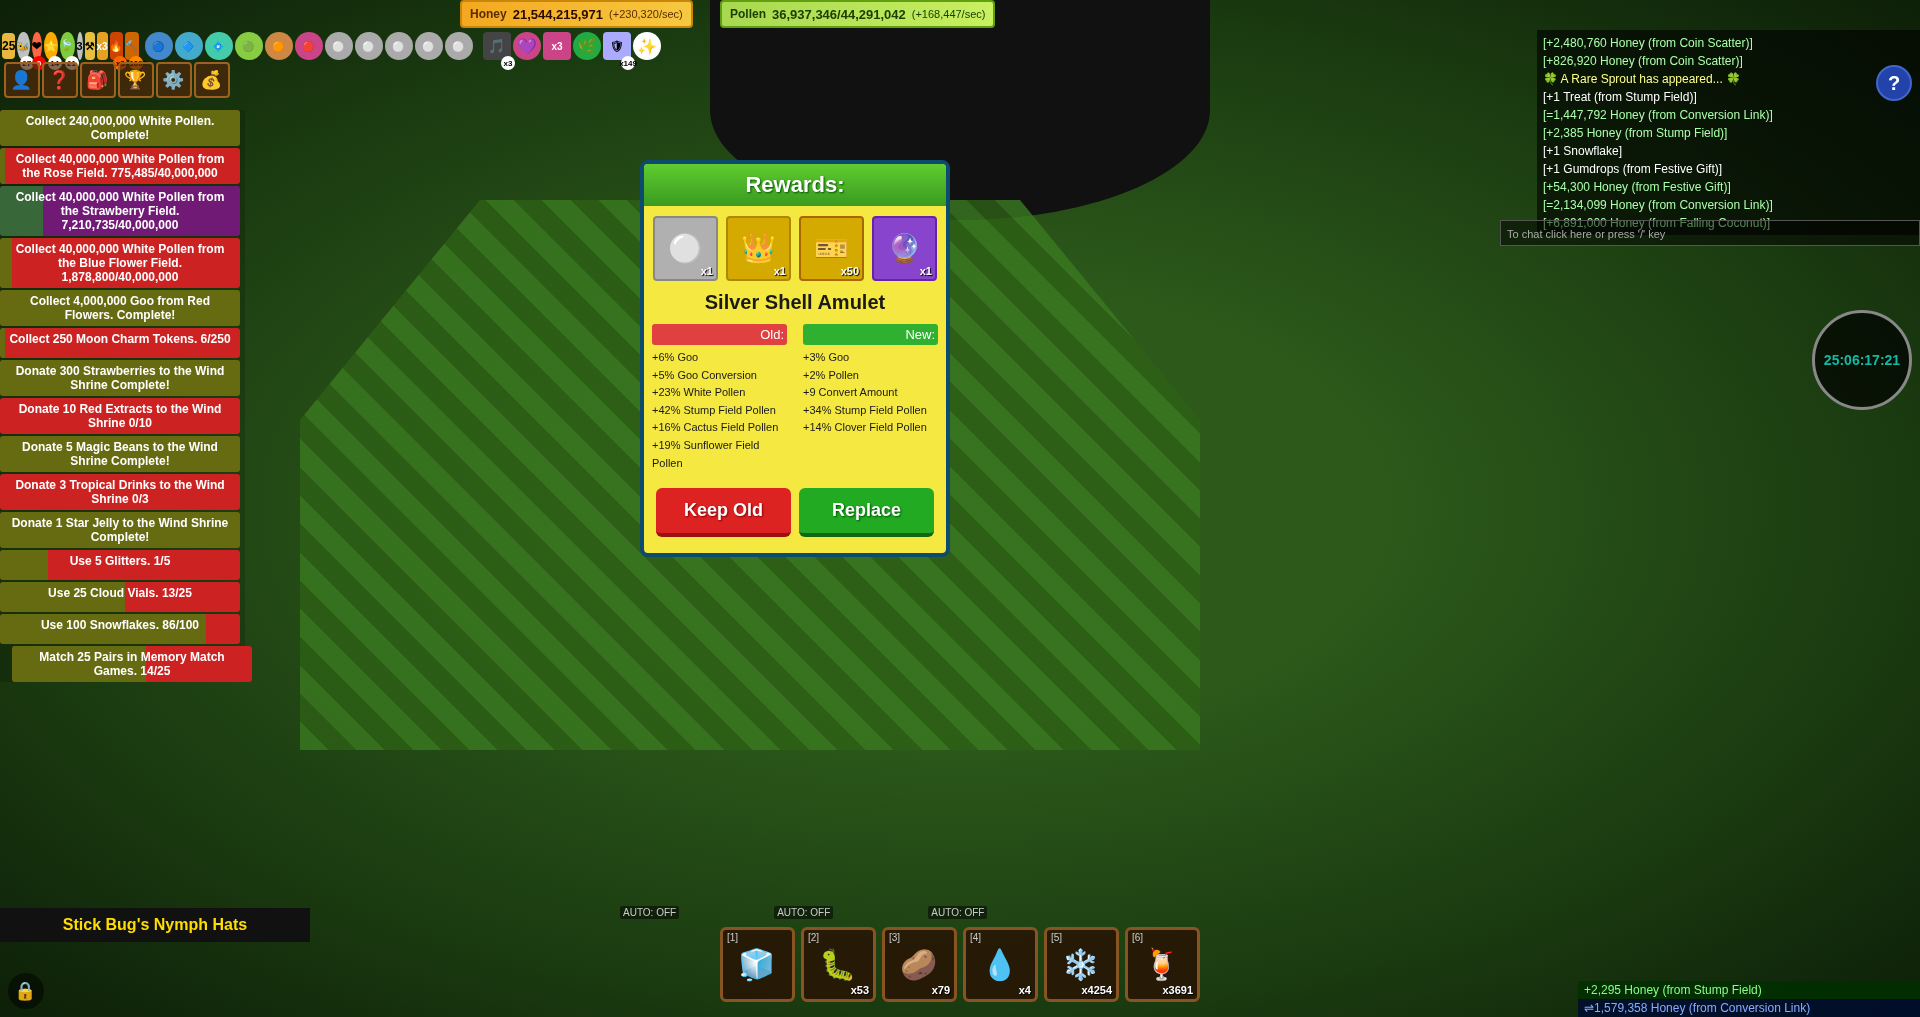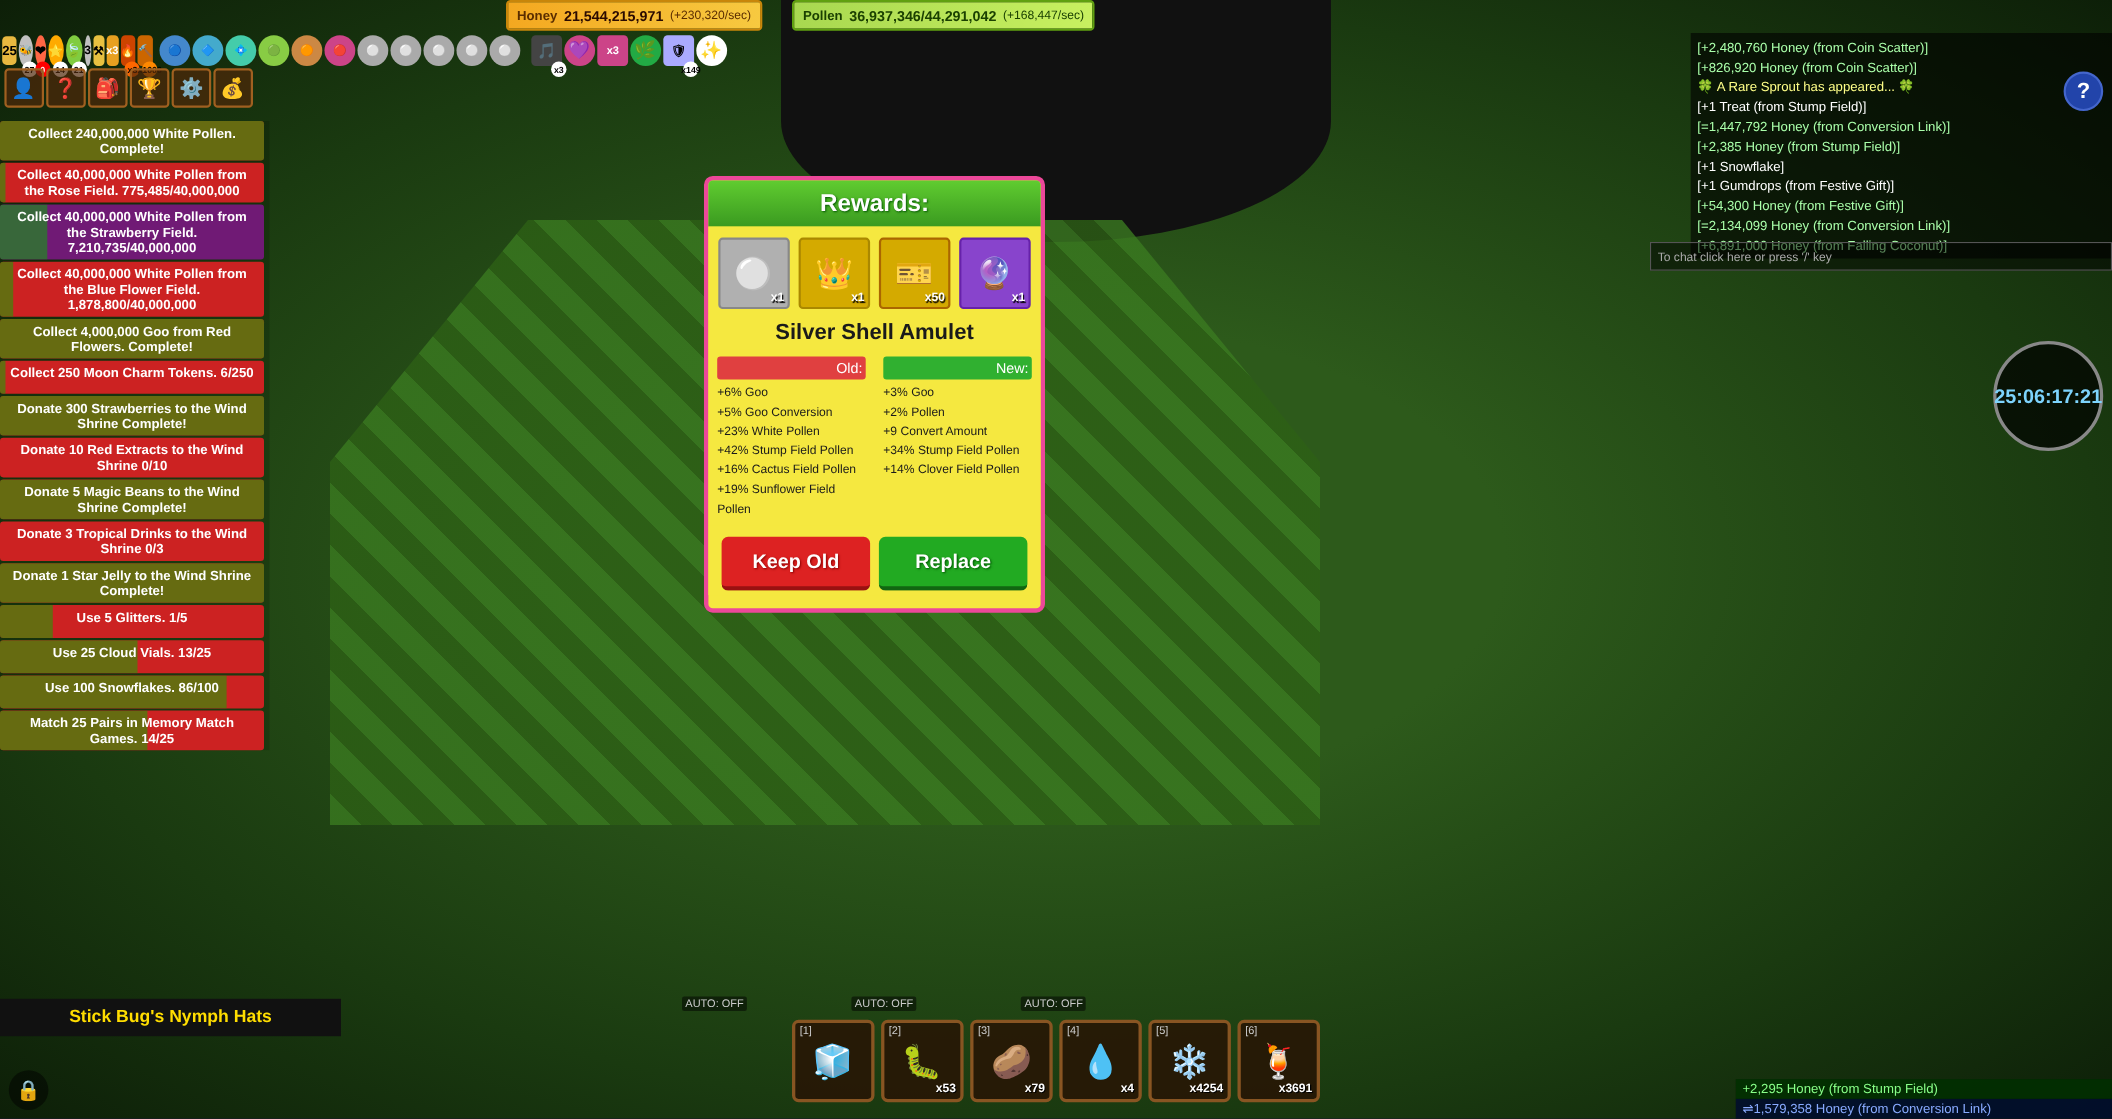--- a/index.html
+++ b/index.html
@@ -227,21 +227,21 @@
       margin-top: 28px;
     }
 
     
     #reward-dialog {
       position: absolute;
       top: 160px;
       left: 640px;
       width: 310px;
       background: #f5e840;
-      border: 4px solid #ec4899;
+      border: 4px solid #0c4a6e;
       border-radius: 8px;
       z-index: 200;
       padding-bottom: 12px;
     }
 
     .dialog-header {
       background: linear-gradient(180deg, #60cc30, #3a9a20);
       padding: 8px 12px;
       border-radius: 4px 4px 0 0;
       text-align: center;
@@ -404,22 +404,22 @@
       background: rgba(0,0,0,0.7);
       border-radius: 50%;
       border: 3px solid #888;
       z-index: 50;
       display: flex;
       align-items: center;
       justify-content: center;
       flex-direction: column;
     }
     .timer-value {
-      color: #7dd3fc;
-      font-size: 18px;
+      color: #14b8a6;
+      font-size: 14px;
       font-weight: bold;
       text-align: right;
     }
 
     
     #help-btn {
       position: absolute;
       top: 65px;
       right: 8px;
       width: 36px;
@@ -609,21 +609,21 @@
     <div class="quest-item" style="background: rgb(204, 34, 34);"><div class="progress-bar" style="width: 100%;"></div><span>Collect 4,000,000 Goo from Red Flowers. Complete!</span></div>
     <div class="quest-item" style="background: rgb(204, 34, 34);"><div class="progress-bar" style="width: 2%;"></div><span>Collect 250 Moon Charm Tokens. 6/250</span></div>
     <div class="quest-item" style="background: rgb(204, 34, 34);"><div class="progress-bar" style="width: 100%;"></div><span>Donate 300 Strawberries to the Wind Shrine Complete!</span></div>
     <div class="quest-item" style="background: rgb(204, 34, 34);"><div class="progress-bar" style="width: 0%;"></div><span>Donate 10 Red Extracts to the Wind Shrine 0/10</span></div>
     <div class="quest-item" style="background: rgb(204, 34, 34);"><div class="progress-bar" style="width: 100%;"></div><span>Donate 5 Magic Beans to the Wind Shrine Complete!</span></div>
     <div class="quest-item" style="background: rgb(204, 34, 34);"><div class="progress-bar" style="width: 0%;"></div><span>Donate 3 Tropical Drinks to the Wind Shrine 0/3</span></div>
     <div class="quest-item" style="background: rgb(204, 34, 34);"><div class="progress-bar" style="width: 100%;"></div><span>Donate 1 Star Jelly to the Wind Shrine Complete!</span></div>
     <div class="quest-item" style="background: rgb(204, 34, 34);"><div class="progress-bar" style="width: 20%;"></div><span>Use 5 Glitters. 1/5</span></div>
     <div class="quest-item" style="background: rgb(204, 34, 34);"><div class="progress-bar" style="width: 52%;"></div><span>Use 25 Cloud Vials. 13/25</span></div>
     <div class="quest-item" style="background: rgb(204, 34, 34);"><div class="progress-bar" style="width: 86%;"></div><span>Use 100 Snowflakes. 86/100</span></div>
-    <div class="quest-item" style="background: rgb(204, 34, 34);"><div class="progress-bar" style="width: 56%;"></div><span>Match 25 Pairs in Memory Match Games. 14/25</span></div>
+    <div class="quest-item" style="background: rgb(204, 34, 34); margin-left: 12px;"><div class="progress-bar" style="width: 56%;"></div><span>Match 25 Pairs in Memory Match Games. 14/25</span></div>
   </div>
 
 <div id="bottom-quest-label">Stick Bug's Nymph Hats</div>
 
 <div id="reward-dialog">
   <div class="dialog-header">
     <div class="dialog-title">Rewards:</div>
   </div>
   <div class="reward-icons-row">
 

